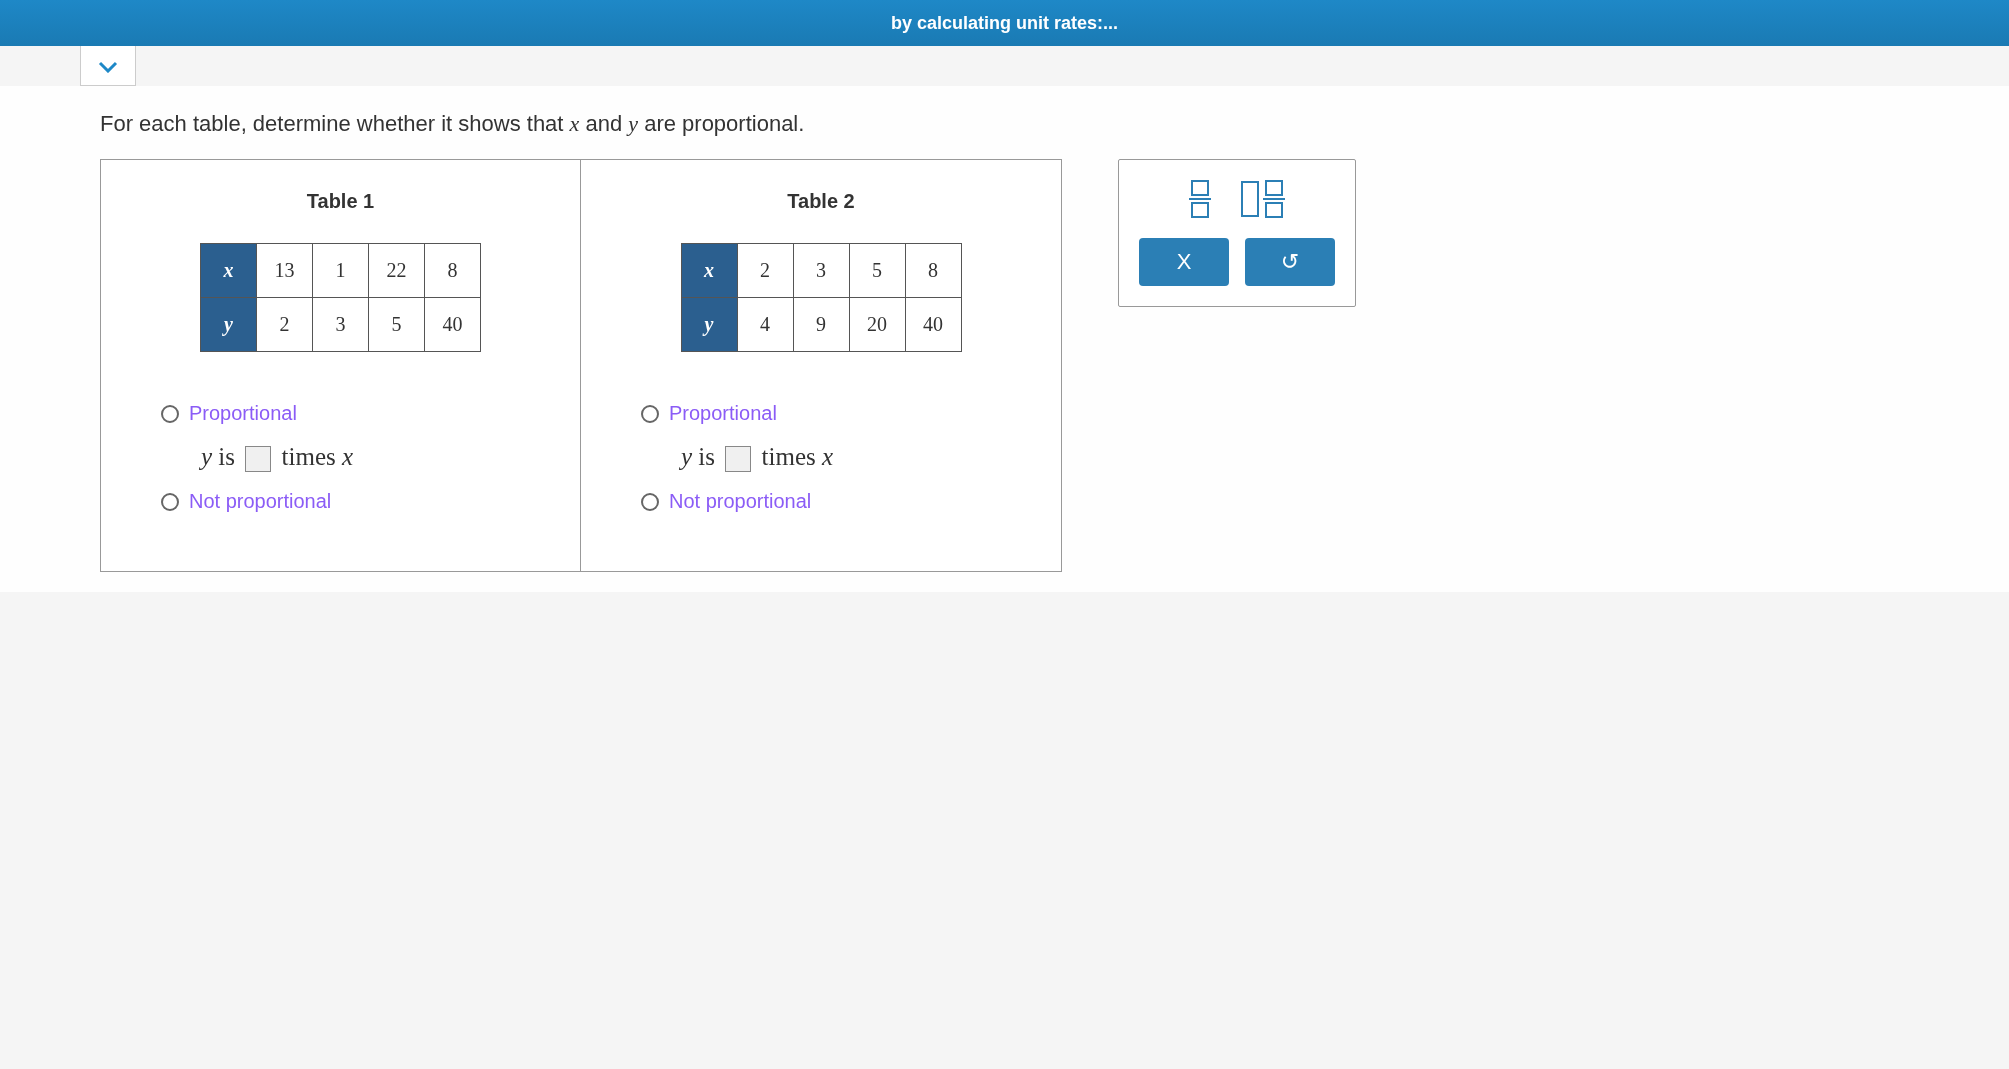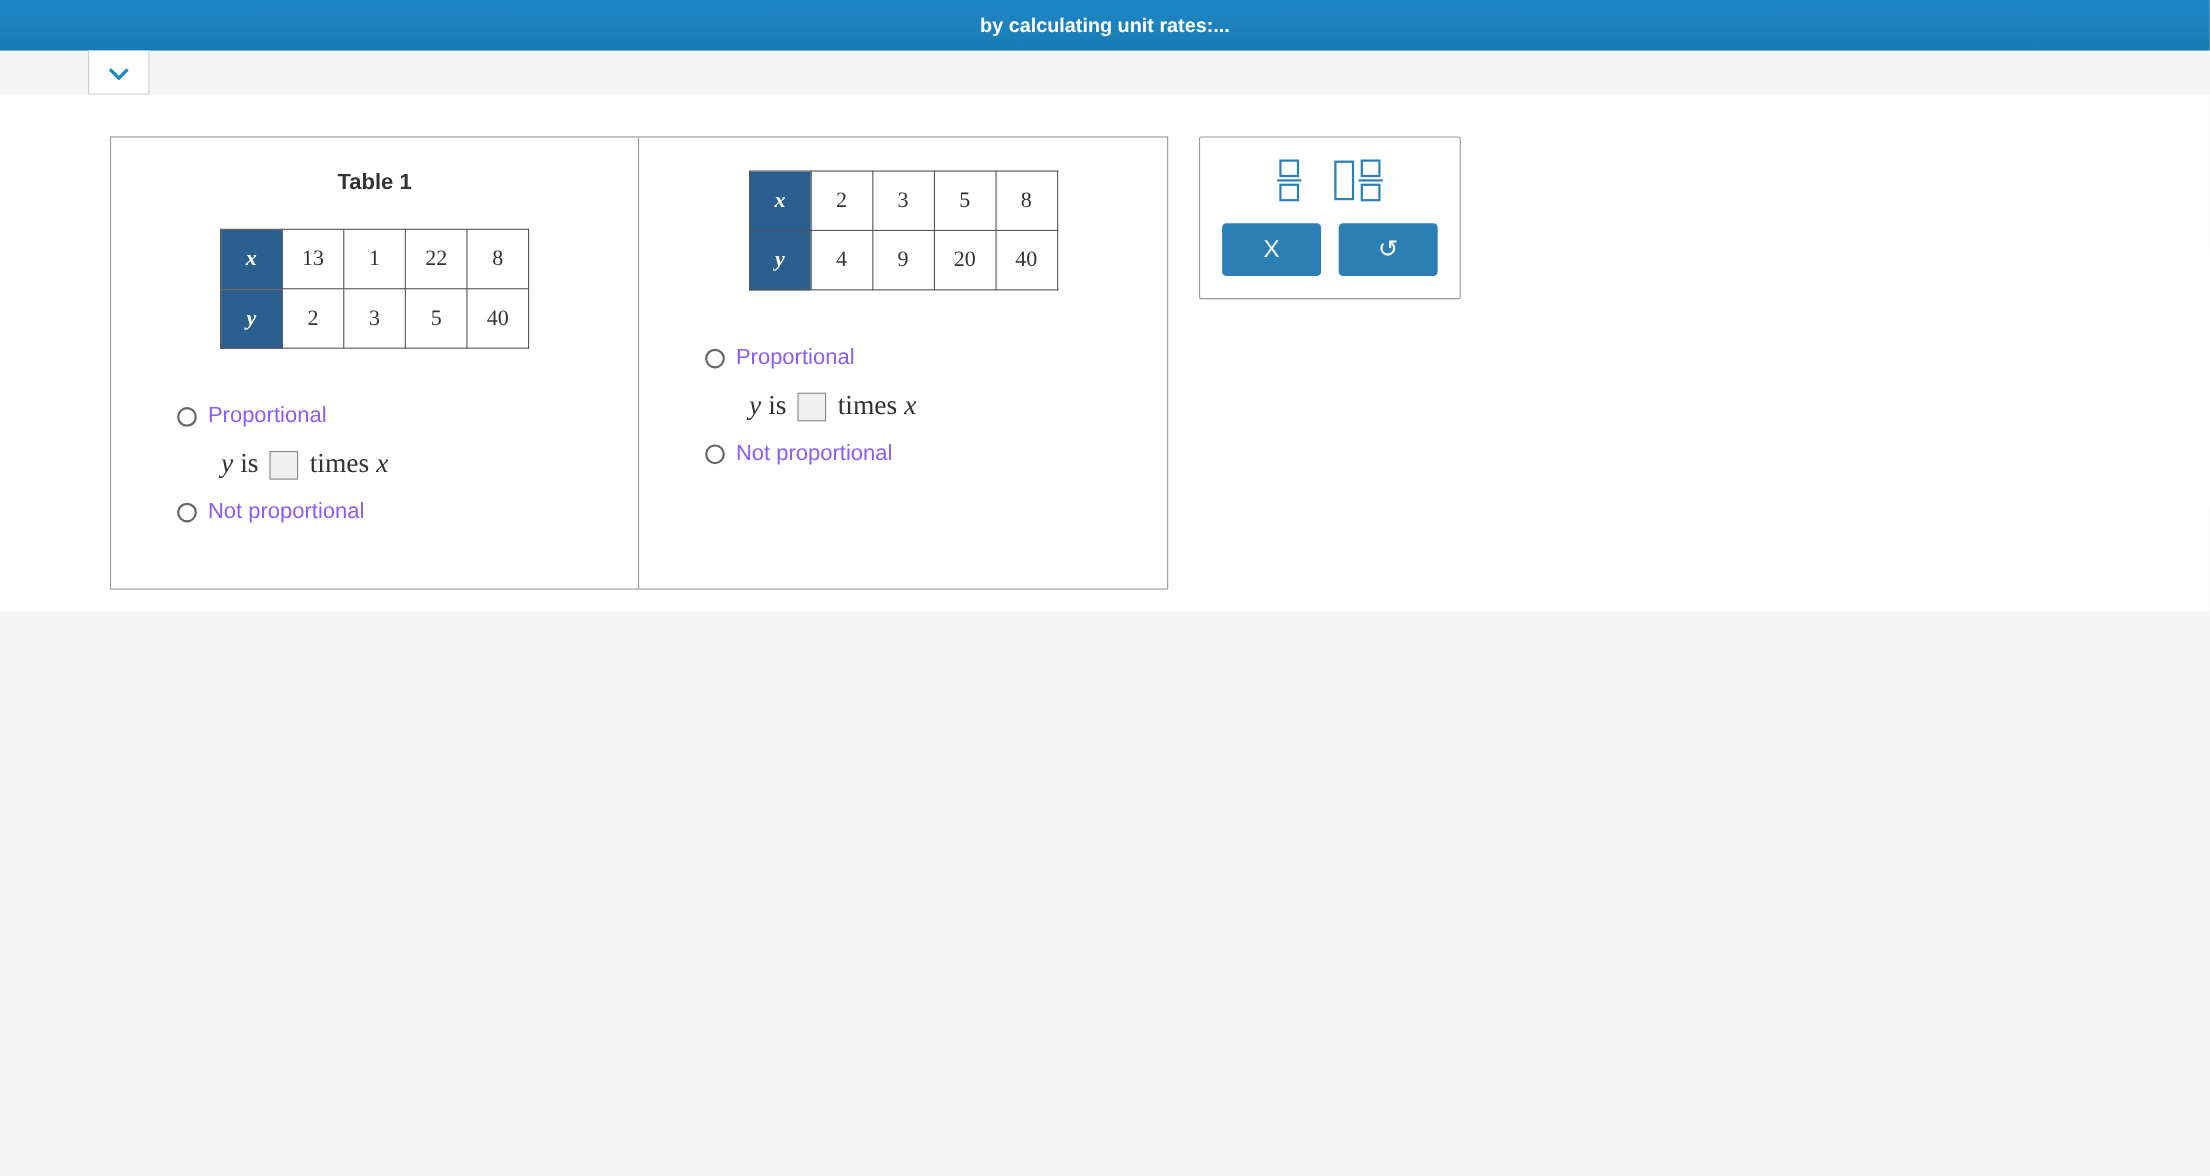--- a/index.html
+++ b/index.html
@@ -40,21 +40,21 @@
     .instructions {
       font-size: 22px;
       color: #333;
       margin-bottom: 18px;
       line-height: 1.6;
     }
     .instructions .var { font-style: italic; font-family: 'Times New Roman', serif; }
     .simplest-form { text-decoration: underline; }
     .main-area {
       display: flex;
-      gap: 28px;
+      gap: 56px;
       align-items: flex-start;
     }
     .tables-container {
       display: flex;
       border: 1px solid #999;
       background: #fff;
       flex: 0 0 auto;
     }
     .table-section {
       width: 480px;
@@ -190,20 +190,23 @@
   <span>
     <svg width="20" height="12" viewBox="0 0 20 12">
         <path d="M2 2 L10 10 L18 2" stroke="#1e88c7" stroke-width="3" fill="none"></path>
       </svg>
   </span>
 </div>
 
 <div class="content">
 
   <div class="instructions">
+    <div>
+      <span>For each table, determine whether it shows that </span><span class="var">x</span><span> and </span><span class="var">y</span><span> are proportional.</span>
+    </div>
   </div>
 
   <div class="main-area">
 
     <div class="tables-container">
 
       <div class="table-section">
         <div class="table-title">Table 1</div>
         <table class="data-table">
           <tbody>
@@ -232,20 +235,21 @@
             <span class="var">y</span><span> is </span><span class="input-box"></span><span> times </span><span class="var">x</span>
           </div>
           <div class="option-row">
             <span class="radio"></span>
             <span>Not proportional</span>
           </div>
         </div>
       </div>
 
       <div class="table-section">
+        <div class="table-title">Table 2</div>
         <table class="data-table">
           <tbody>
               <tr>
             <td class="header-cell">x</td>
             <td>2</td>
             <td>3</td>
             <td>5</td>
             <td>8</td>
           </tr>
           <tr>

